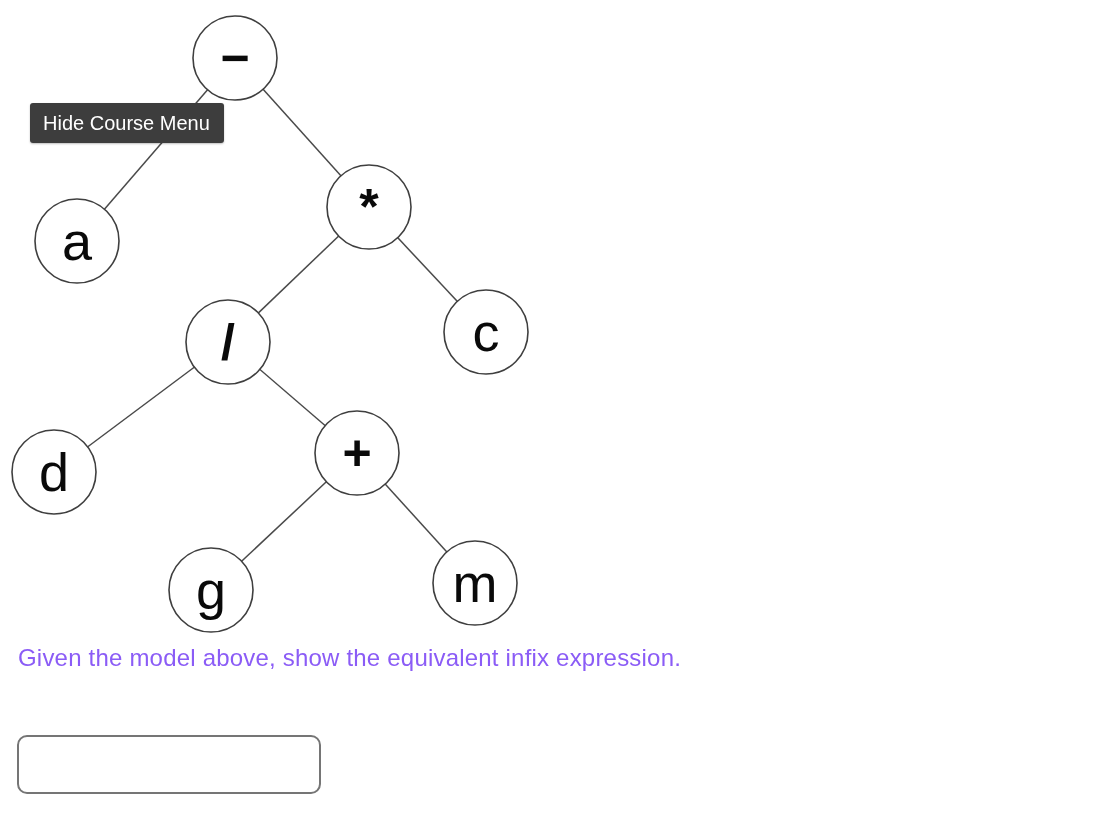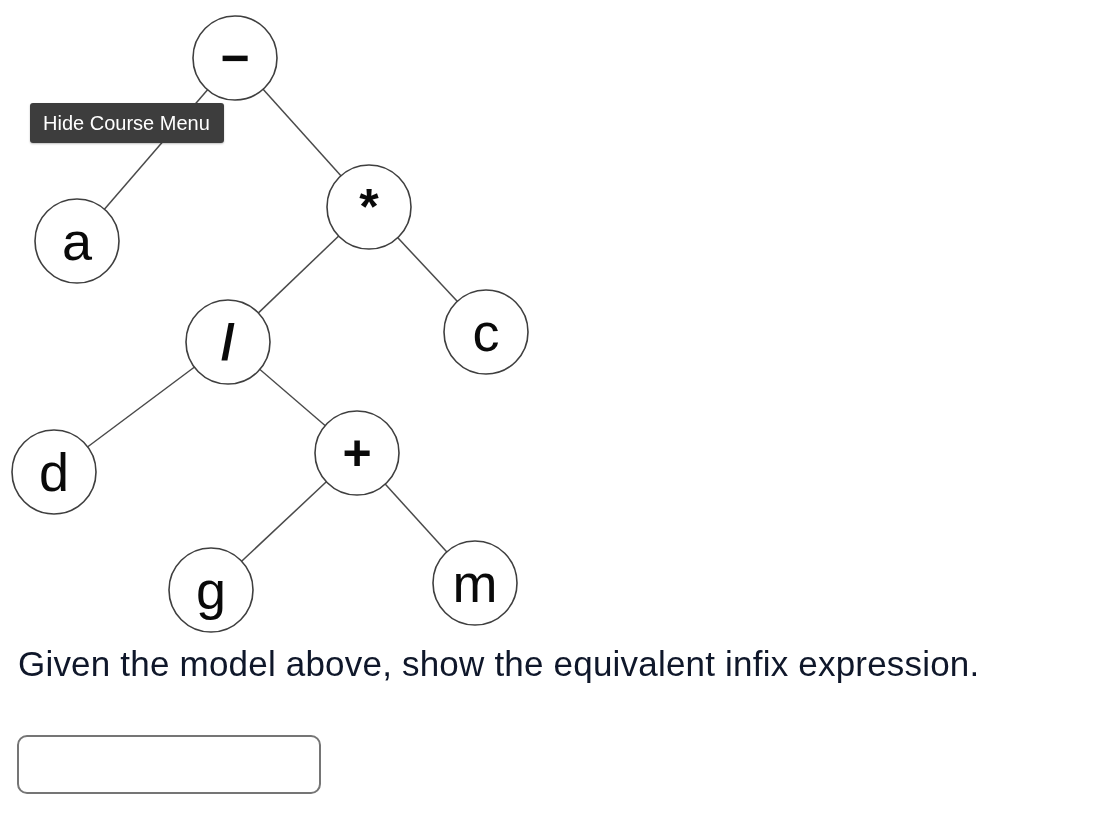--- a/index.html
+++ b/index.html
@@ -62,22 +62,22 @@
     white-space: nowrap;
     box-shadow: 0 1px 2px rgba(0,0,0,0.25);
     margin-left: 13px;
   }
 
   .question {
     position: absolute;
     left: 18px;
     top: 644px;
     width: 1070px;
-    font-size: 35px;
-    color: #0f172a;
+    font-size: 24px;
+    color: #8b5cf6;
     letter-spacing: 0.2px;
   }
 
   .answer-input {
     position: absolute;
     left: 17px;
     top: 735px;
     width: 304px;
     height: 59px;
     border: 2px solid #757575;

